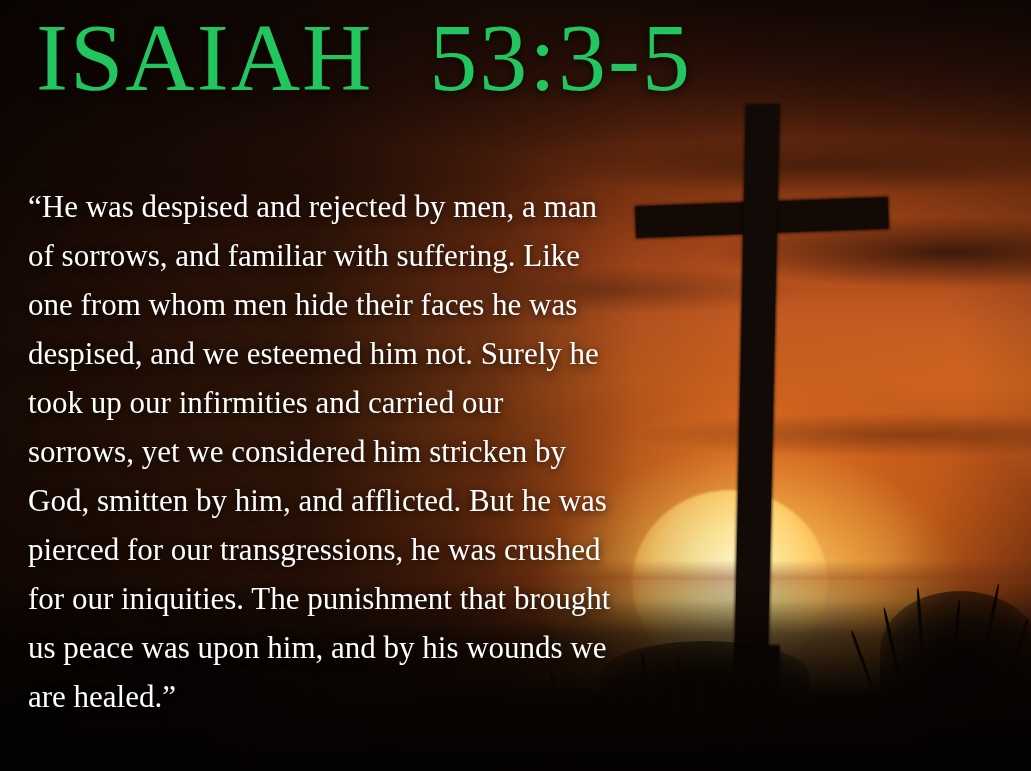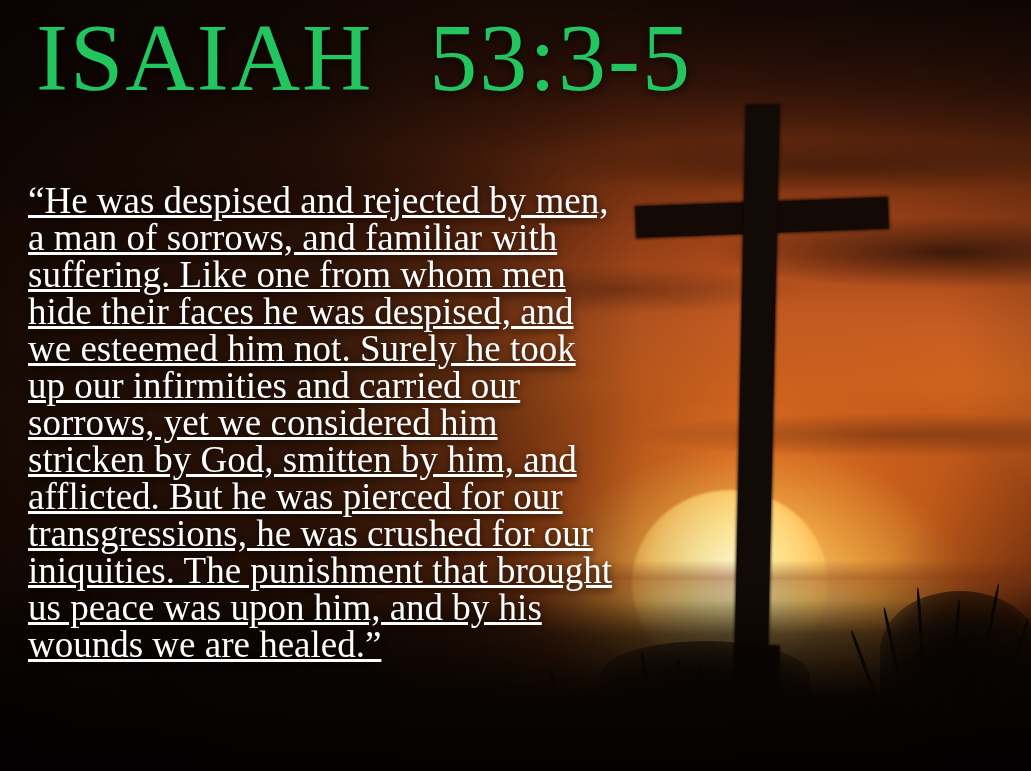--- a/index.html
+++ b/index.html
@@ -170,24 +170,23 @@
   }
   .title .ref {
     margin-left: 56px;
   }
   .verse {
     position: absolute;
     left: 28px;
     top: 182px;
     width: 586px;
     color: #ffffff;
-    font-size: 37px;
-    line-height: 37px;
+    font-size: 31px;
+    line-height: 49px;
     text-shadow: 0 2px 8px rgba(0,0,0,0.8);
-    text-decoration: underline;
   }
 </style>
 </head>
 <body>
 
 <div id="scene">
 
   <div class="sky"></div>
   <div class="sunglow"></div>
   <div class="sun"></div>

